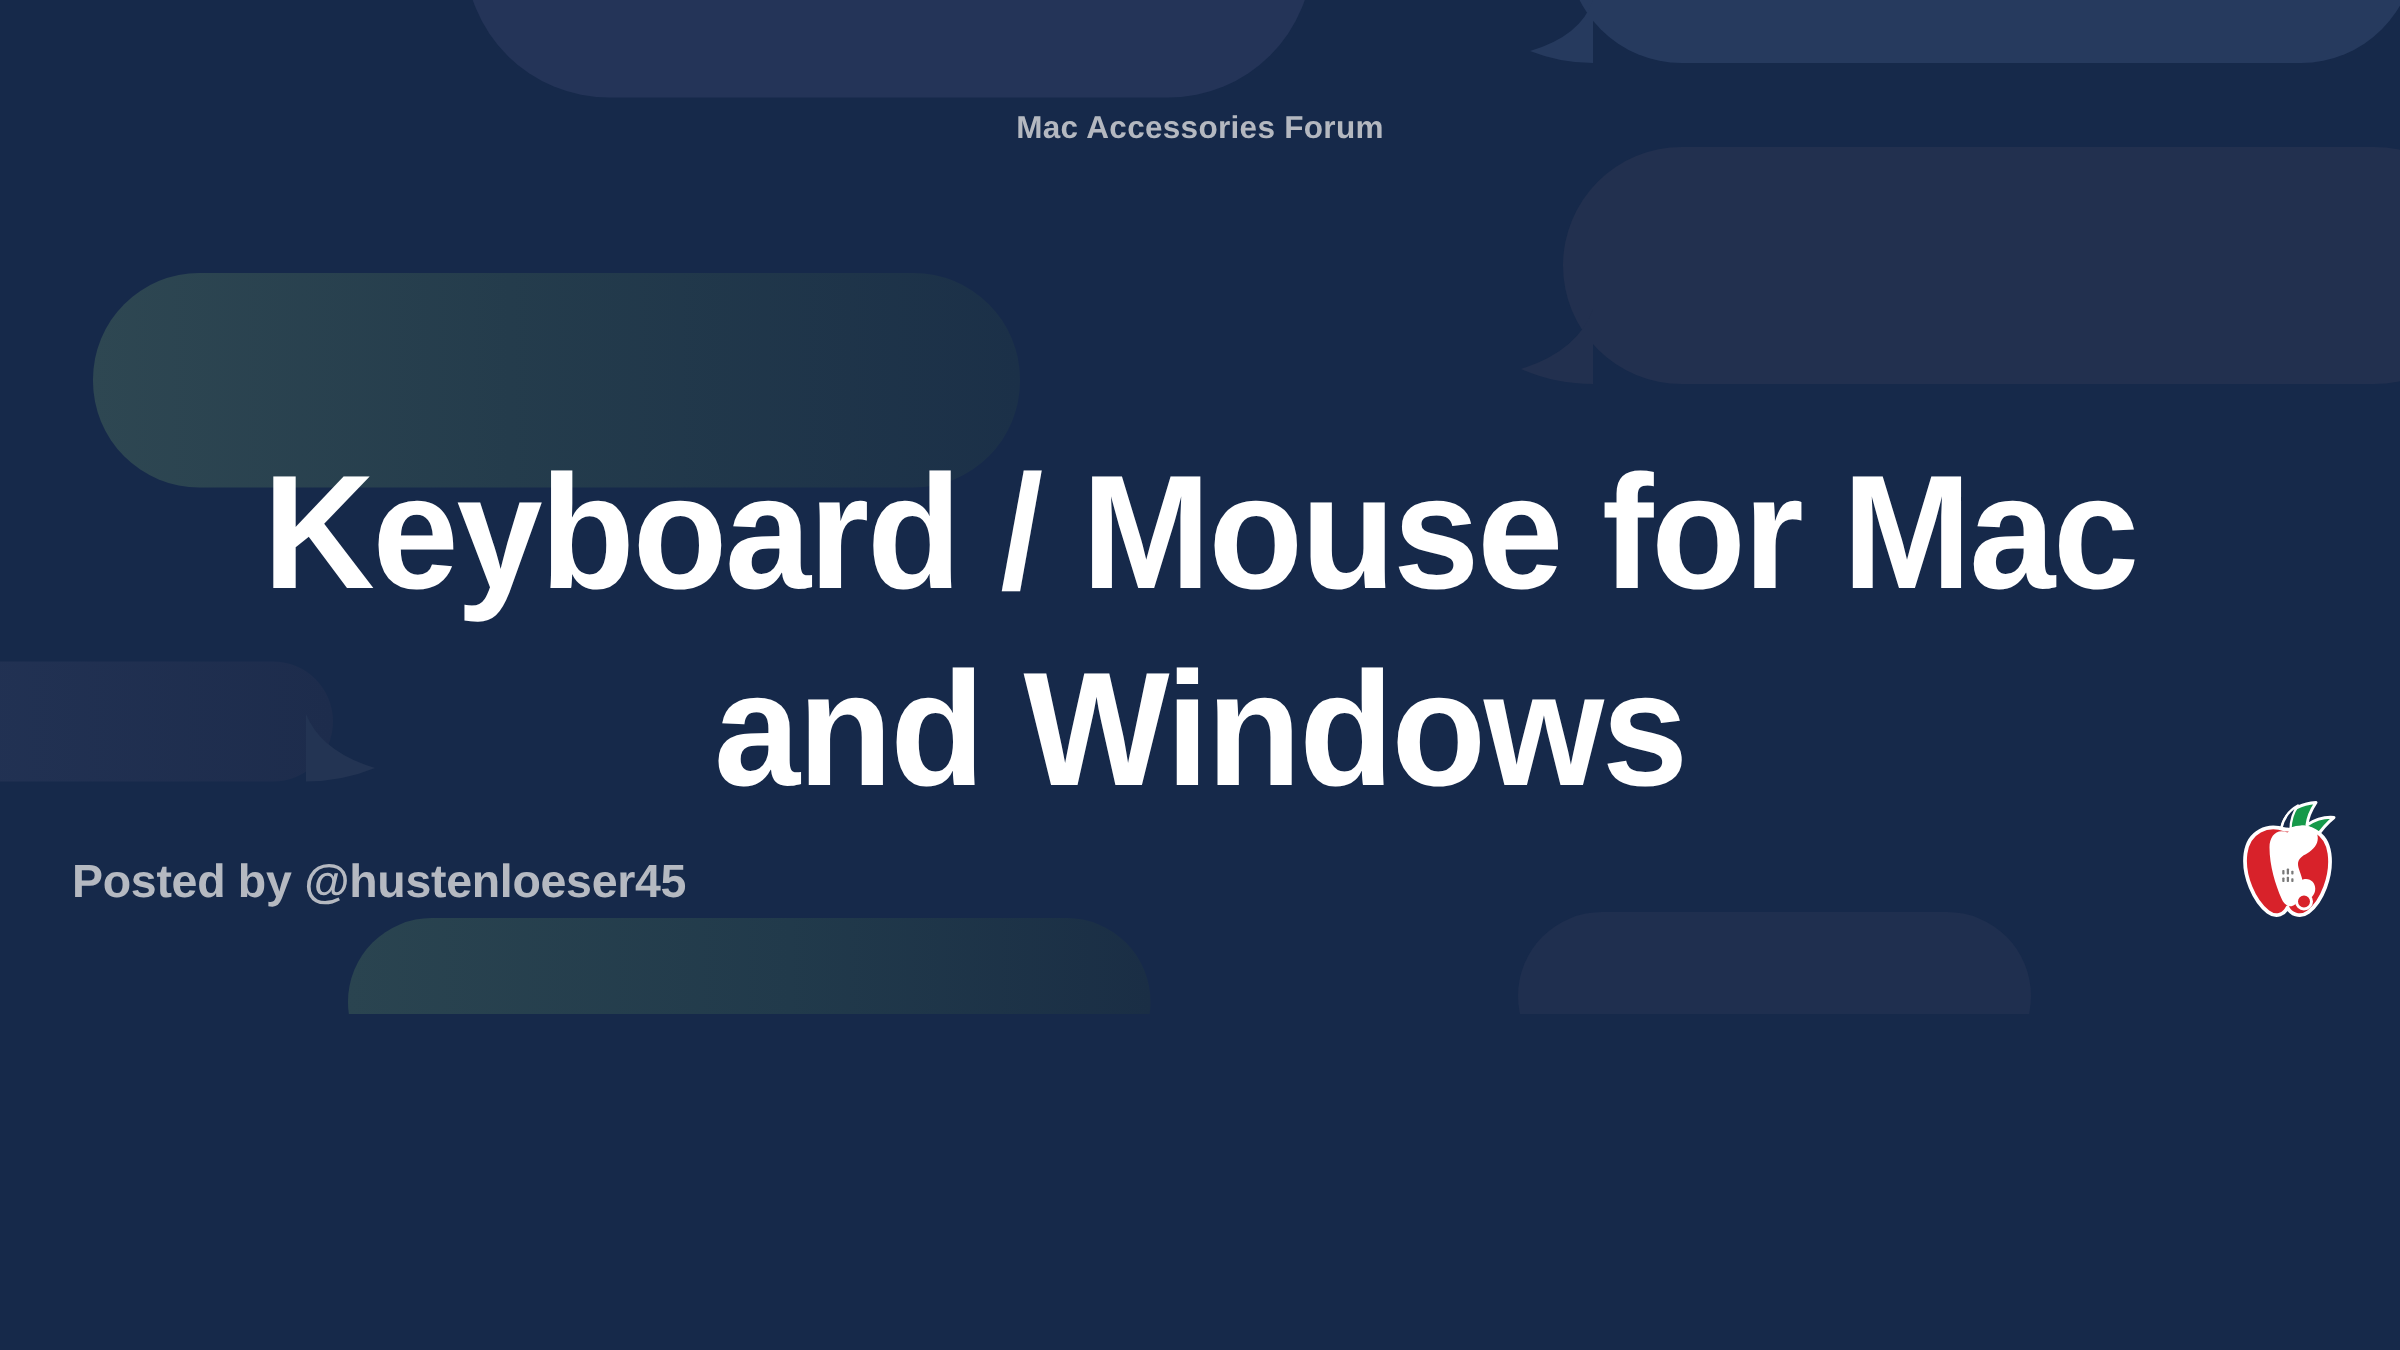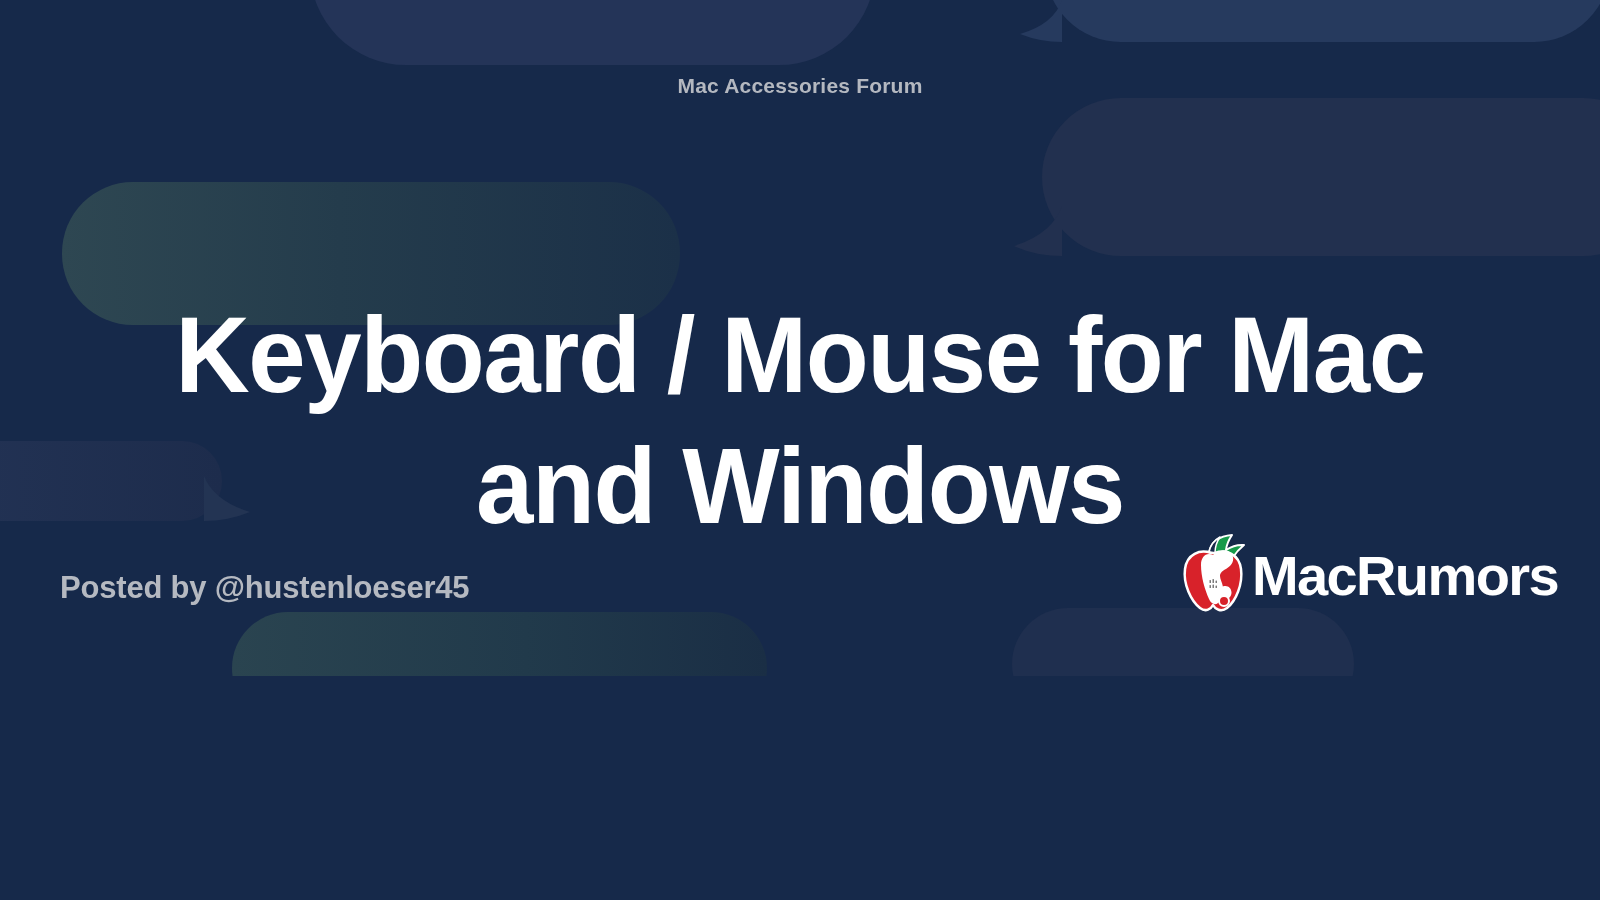--- a/index.html
+++ b/index.html
@@ -67,21 +67,21 @@
     font-weight: bold;
     color: #ffffff;
     letter-spacing: -1.5px;
     transform: scaleX(0.955);
     transform-origin: center top;
     word-break: break-word;
   }
 
   .posted-by {
     position: absolute;
-    left: 60px;
+    left: 48px;
     bottom: 70px;
     font-size: 31px;
     font-weight: bold;
     color: #b5b9c1;
     letter-spacing: -0.2px;
     white-space: nowrap;
   }
 
   .brand {
     position: absolute;
@@ -208,17 +208,16 @@
         <g fill="#7a7a7a">
           <rect x="59" y="92" width="3" height="6" rx="1"></rect>
           <rect x="65" y="90" width="3" height="8" rx="1"></rect>
           <rect x="71" y="93" width="3" height="5" rx="1"></rect>
           <rect x="59" y="102" width="3" height="6" rx="1"></rect>
           <rect x="65" y="101" width="3" height="7" rx="1"></rect>
           <rect x="71" y="103" width="3" height="5" rx="1"></rect>
         </g>
       </svg>
 
-      <div class="brand-word">MacRumors</div>
     </div>
 
   </div>
 </div>
 
 </body></html>

